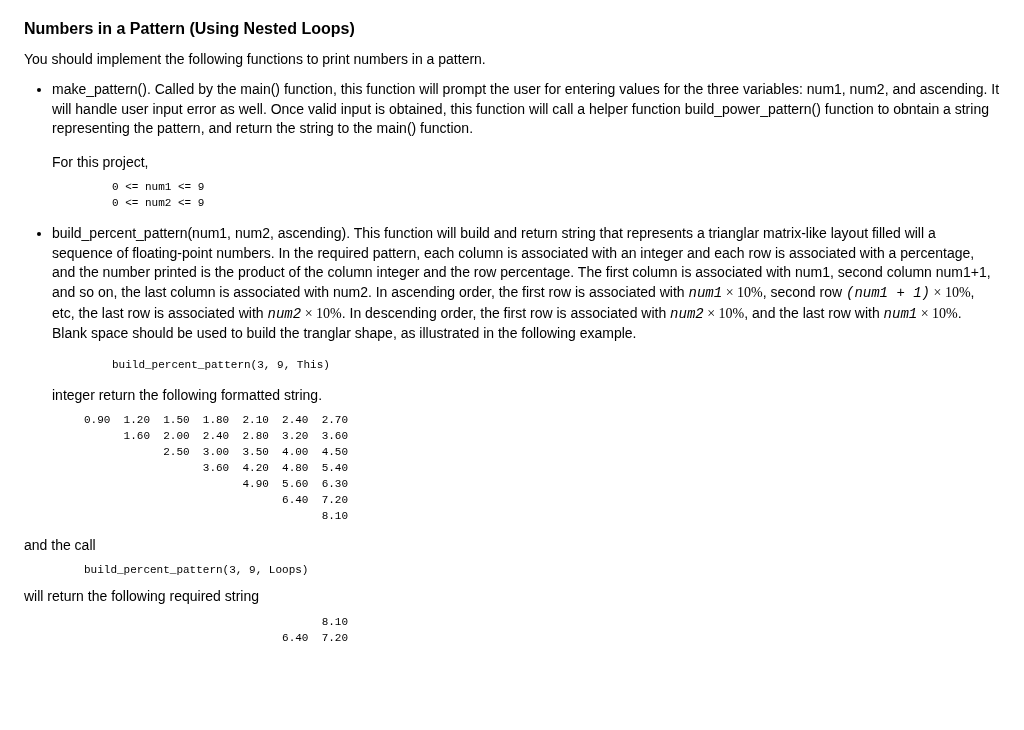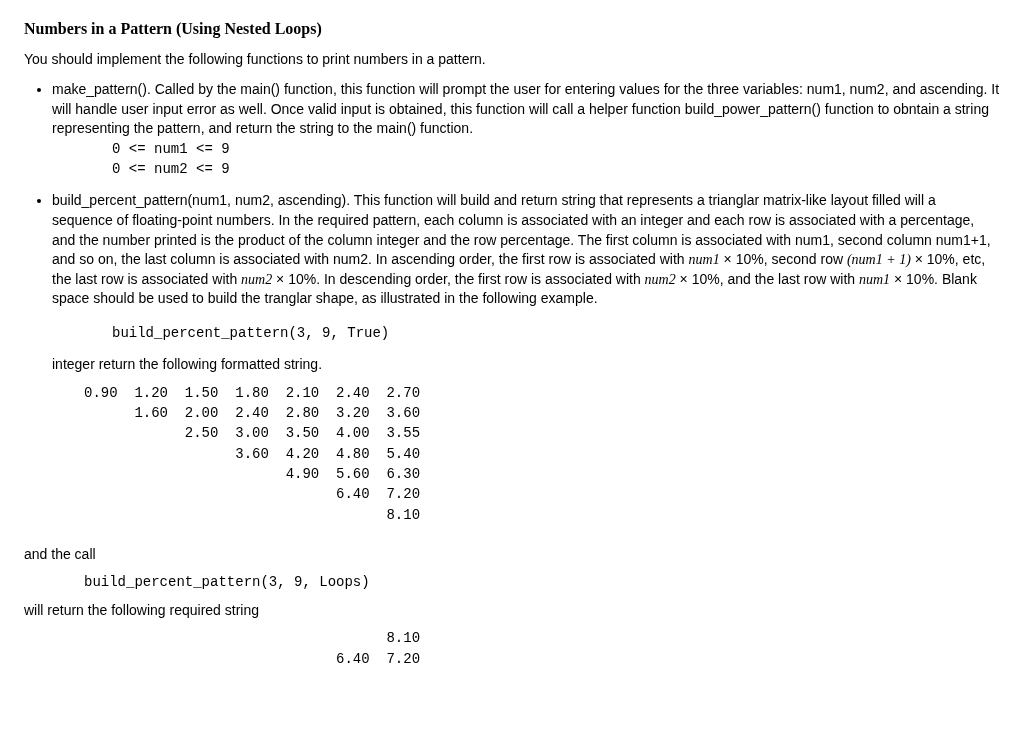--- a/index.html
+++ b/index.html
@@ -10,82 +10,82 @@
     line-height: 1.4;
     color: #000;
     background: #fff;
     width: 1024px;
     box-sizing: border-box;
   }
   h2 {
     font-size: 16px;
     font-weight: bold;
     margin: 0 0 10px 0;
-    font-family: Liberation Serif, serif;
   }
   p {
     margin: 8px 0;
   }
   ul {
     margin: 10px 0;
     padding-left: 28px;
   }
   li {
     margin-bottom: 12px;
   }
   .code {
     font-family: "Courier New", Courier, monospace;
     white-space: pre;
-    font-size: 14px;
+    font-size: 11px;
     line-height: 1.45;
   }
   .indent-block {
     margin-left: 28px;
   }
   .indent-block2 {
     margin-left: 60px;
   }
   .math-it {
-    font-family: Liberation Serif, serif;
+    font-family: Liberation Mono, monospace;
     font-style: italic;
   }
   .math-rm {
-    font-family: Liberation Sans, sans-serif;
+    font-family: Liberation Serif, serif;
   }
 </style>
 </head>
 <body>
 
 <h2>Numbers in a Pattern (Using Nested Loops)</h2>
 
 <p>You should implement the following functions to print numbers in a pattern.</p>
 
 <ul>
   <li>
     <span>make_pattern(). Called by the main() function, this function will prompt the user for entering values for the three variables: num1, num2, and ascending. It will handle user input error as well. Once valid input is obtained, this function will call a helper function build_power_pattern() function to obntain a string representing the pattern, and return the string to the main() function.</span>
+    <p style="margin-top:14px;">For this project,</p>
     <div class="code indent-block2">0 &lt;= num1 &lt;= 9
 0 &lt;= num2 &lt;= 9</div>
   </li>
   <li>
     <span>build_percent_pattern(num1, num2, ascending). This function will build and return string that represents a trianglar matrix-like layout filled will a sequence of floating-point numbers. In the required pattern, each column is associated with an integer and each row is associated with a percentage, and the number printed is the product of the column integer and the row percentage. The first column is associated with num1, second column num1+1, and so on, the last column is associated with num2. In ascending order, the first row is associated with </span><span class="math-it">num1</span><span class="math-rm"> × 10%</span><span>, second row </span><span class="math-it">(num1 + 1)</span><span class="math-rm"> × 10%</span><span>, etc, the last row is associated with </span><span class="math-it">num2</span><span class="math-rm"> × 10%</span><span>. In descending order, the first row is associated with </span><span class="math-it">num2</span><span class="math-rm"> × 10%</span><span>, and the last row with </span><span class="math-it">num1</span><span class="math-rm"> × 10%</span><span>. Blank space should be used to build the tranglar shape, as illustrated in the following example.</span>
 
-    <div class="code indent-block2" style="margin-top:14px;">build_percent_pattern(3, 9, True)</div>
+    <div class="code indent-block2" style="margin-top:14px;">build_percent_pattern(3, 9, This)</div>
   </li>
 </ul>
 
 <p class="indent-block">integer return the following formatted string.</p>
 
 <div class="code indent-block2">0.90  1.20  1.50  1.80  2.10  2.40  2.70
       1.60  2.00  2.40  2.80  3.20  3.60
-            2.50  3.00  3.50  4.00  3.55
+            2.50  3.00  3.50  4.00  4.50
                   3.60  4.20  4.80  5.40
                         4.90  5.60  6.30
                               6.40  7.20
                                     8.10</div>
 
-<p style="margin-top:20px;">and the call</p>
+<p style="margin-top:11px;">and the call</p>
 
 <div class="code indent-block2">build_percent_pattern(3, 9, Loops)</div>
 
 <p>will return the following required string</p>
 
 <div class="code indent-block2">                                    8.10
                               6.40  7.20</div>
 
 </body></html>

